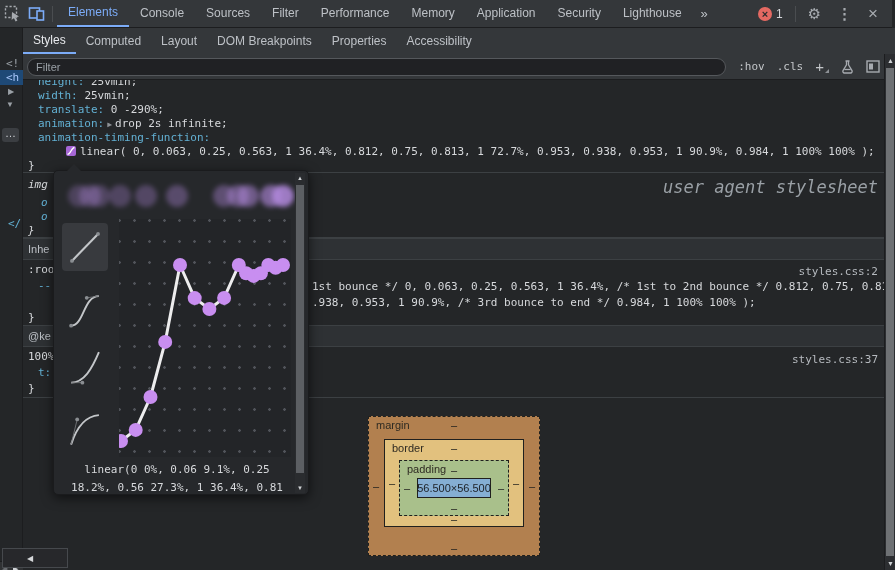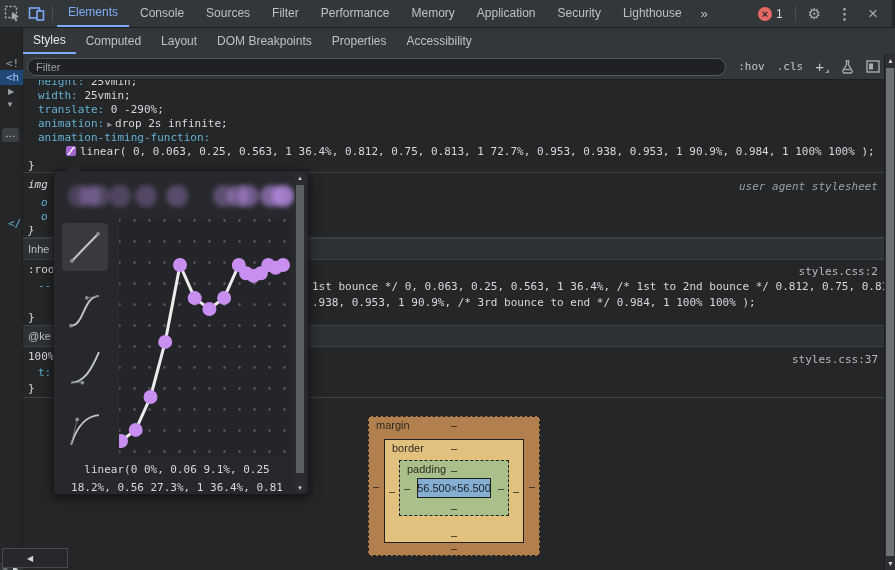--- a/index.html
+++ b/index.html
@@ -67,33 +67,33 @@
   .cl{ position:absolute; left:0; right:0; height:14px; line-height:14px; white-space:pre; font-size:11px; font-family:"DejaVu Sans Mono",monospace; }
   .prop{ color:#63b1d4; }
   .val{ color:#d7d9dc; }
   .selname{ color:#d7d9dc; }
   .ital{ font-style:italic; }
   .brace{ color:#d7d9dc; }
   .exp-arrow{ color:#8d9196; font-size:8px; padding:0 3px; }
   .swatch{ display:inline-block; width:10px; height:10px; vertical-align:-1px; margin-right:4px; }
   .hdr-bar{ position:absolute; left:0; right:0; height:22px; background:#2e3134; border-top:1px solid #3c4043; border-bottom:1px solid #3c4043; font-size:11px; color:#bdc1c6; line-height:21px; padding-left:5px; }
   .src-link{ position:absolute; right:6px; top:0; font-size:11px; color:#b6babf; line-height:14px; }
-  .origin-note{ position:absolute; right:6px; top:0; font-size:11px; color:#9aa0a6; font-style:italic; line-height:14px; }
+  .origin-note{ position:absolute; right:6px; top:0; font-size:17px; color:#9aa0a6; font-style:italic; line-height:14px; }
   .frag{ position:absolute; font-family:"DejaVu Sans Mono",monospace; font-size:11px; color:#d7d9dc; white-space:pre; line-height:14px; }
 
   
   .vscroll{ position:absolute; right:0; top:54px; width:11px; bottom:0; background:#2c2e31; border-left:1px solid #1c1d1f; z-index:25; }
   .vscroll .thumb{ position:absolute; left:1px; right:1px; top:14px; bottom:14px; background:#6e7174; }
   .sb-arrow{ position:absolute; left:0; width:11px; text-align:center; font-size:7px; color:#cfd2d5; }
 
   
   .boxmodel{ position:absolute; left:345px; top:336px; width:172px; height:140px; font-size:11px; color:#2e2a22; }
   .bm-layer{ position:absolute; }
   .bm-margin{ left:0; top:0; right:0; bottom:0; background:#b2804f; border:1px dashed #20201e; }
-  .bm-border{ left:15px; top:22px; width:140px; height:104px; background:#e2c17e; border:1px solid #20201e; }
+  .bm-border{ left:15px; top:22px; width:140px; height:88px; background:#e2c17e; border:1px solid #20201e; }
   .bm-padding{ left:14px; top:20px; width:110px; height:56px; background:#a9c08b; border:1px dashed #20201e; }
   .bm-content{ position:absolute; left:17px; top:17px; width:74px; height:20px; background:#85aed3; border:1px solid #20201e; display:flex; align-items:center; justify-content:center; font-size:11px; color:#1d2126; }
   .bm-label{ position:absolute; left:7px; top:2px; }
   .bm-dash{ position:absolute; color:#20201e; }
   .d-top{ left:50%; top:2px; transform:translateX(-50%); }
   .d-bottom{ left:50%; bottom:1px; transform:translateX(-50%); }
   .d-left{ left:4px; top:50%; transform:translateY(-50%); }
   .d-right{ right:4px; top:50%; transform:translateY(-50%); }
 
   

